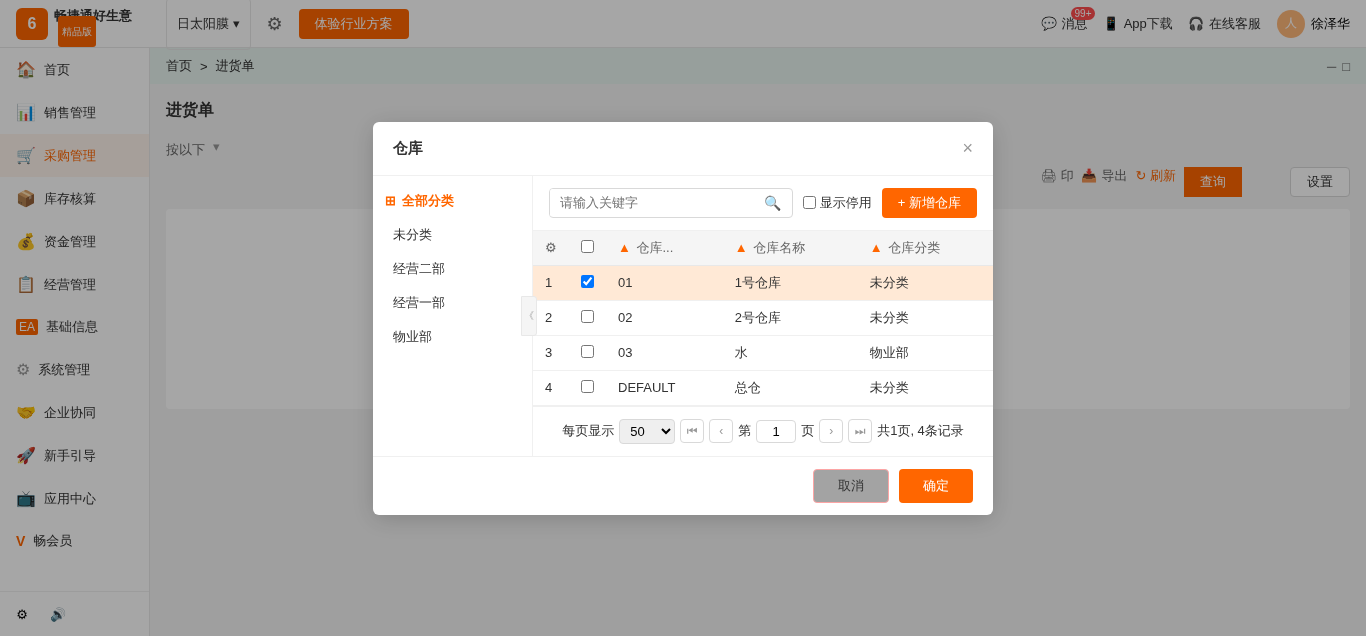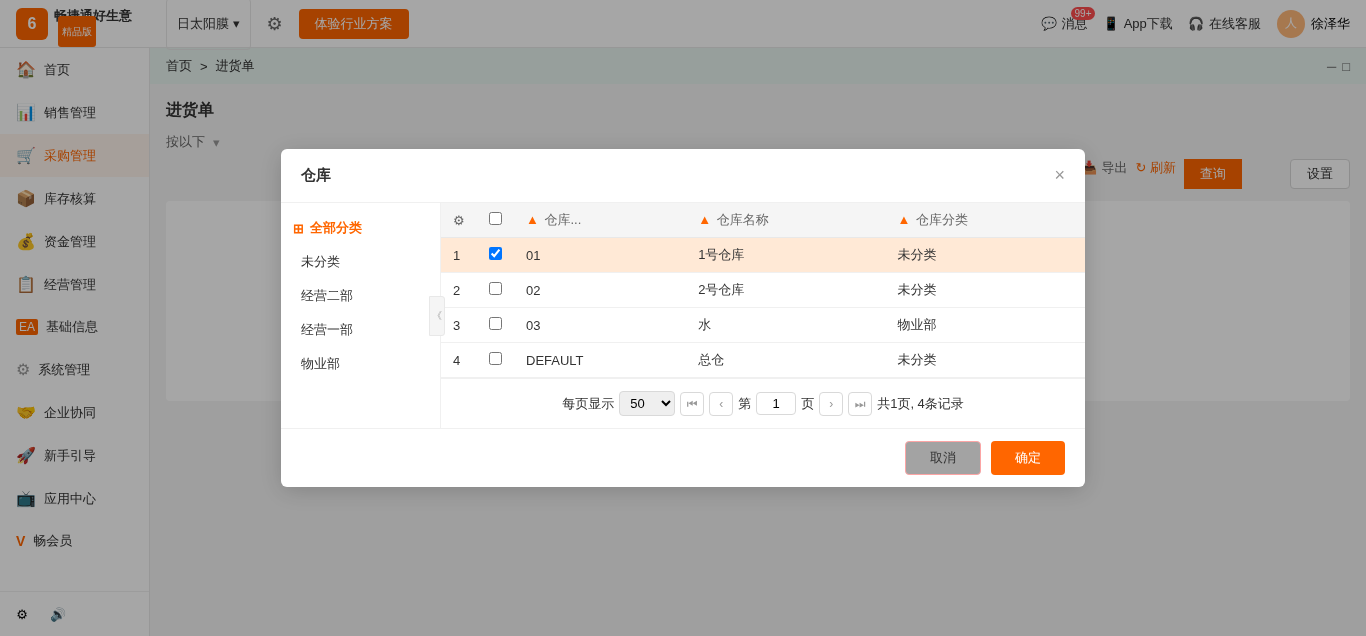--- a/index.html
+++ b/index.html
@@ -111,41 +111,41 @@
       padding: 0 16px;
       height: 36px;
       display: flex;
       align-items: center;
       gap: 8px;
       font-size: 13px;
       color: #333;
     }
     .content-area { flex: 1; padding: 16px; overflow: auto; position: relative; }
     .page-title { font-size: 16px; font-weight: bold; color: #333; margin-bottom: 12px; }
-    .filter-label { font-size: 13px; color: #666; }
+    .filter-label { font-size: 13px; color: #666; margin-top: 8px; }
     .btn-query { background: #ff6600; color: white; border: none; padding: 5px 16px; border-radius: 0; cursor: pointer; font-size: 13px; }
     .btn-setting { background: white; color: #333; border: 1px solid #d9d9d9; padding: 5px 16px; border-radius: 4px; cursor: pointer; font-size: 13px; margin-left: 40px; }
     .table-area { background: white; border-radius: 4px; }
 
     
     .overlay {
       position: fixed;
       top: 0; left: 0; right: 0; bottom: 0;
       background: rgba(0,0,0,0.35);
       z-index: 100;
       display: flex;
       align-items: center;
       justify-content: center;
     }
 
     
     .dialog {
       background: white;
       border-radius: 6px;
-      width: 804px;
+      width: 620px;
       max-height: 600px;
       display: flex;
       flex-direction: column;
       box-shadow: 0 4px 24px rgba(0,0,0,0.18);
     }
     .dialog-header {
       padding: 16px 20px;
       border-bottom: 1px solid #f0f0f0;
       display: flex;
       align-items: center;
@@ -465,20 +465,31 @@
         </div>
         <div class="category-item">
           <span>物业部</span>
         </div>
 
         <div style="position:absolute;left:148px;top:50%;transform:translateY(-50%);width:16px;height:40px;background:#f5f5f5;border:1px solid #e8e8e8;border-radius:0 3px 3px 0;display:flex;align-items:center;justify-content:center;cursor:pointer;color:#999;font-size:10px;z-index:5;">《</div>
       </div>
 
       <div class="right-panel">
 
+        <div class="right-toolbar">
+          <div class="search-box">
+            <input type="text" placeholder="请输入关键字" style="">
+            <button class="search-icon-btn">🔍</button>
+          </div>
+          <label class="checkbox-label">
+            <input type="checkbox" style="">
+            <span>显示停用</span>
+          </label>
+          <button class="btn-add">+ 新增仓库</button>
+        </div>
 
         <div class="warehouse-table">
           <table class="wh-tbl">
             <thead>
               <tr>
                 <th style="width:36px;">⚙</th>
                 <th style="width:36px;"><input type="checkbox" style=""></th>
                 <th>
                   <span class="sort-icon">▲</span>
                   <span>仓库...</span>

